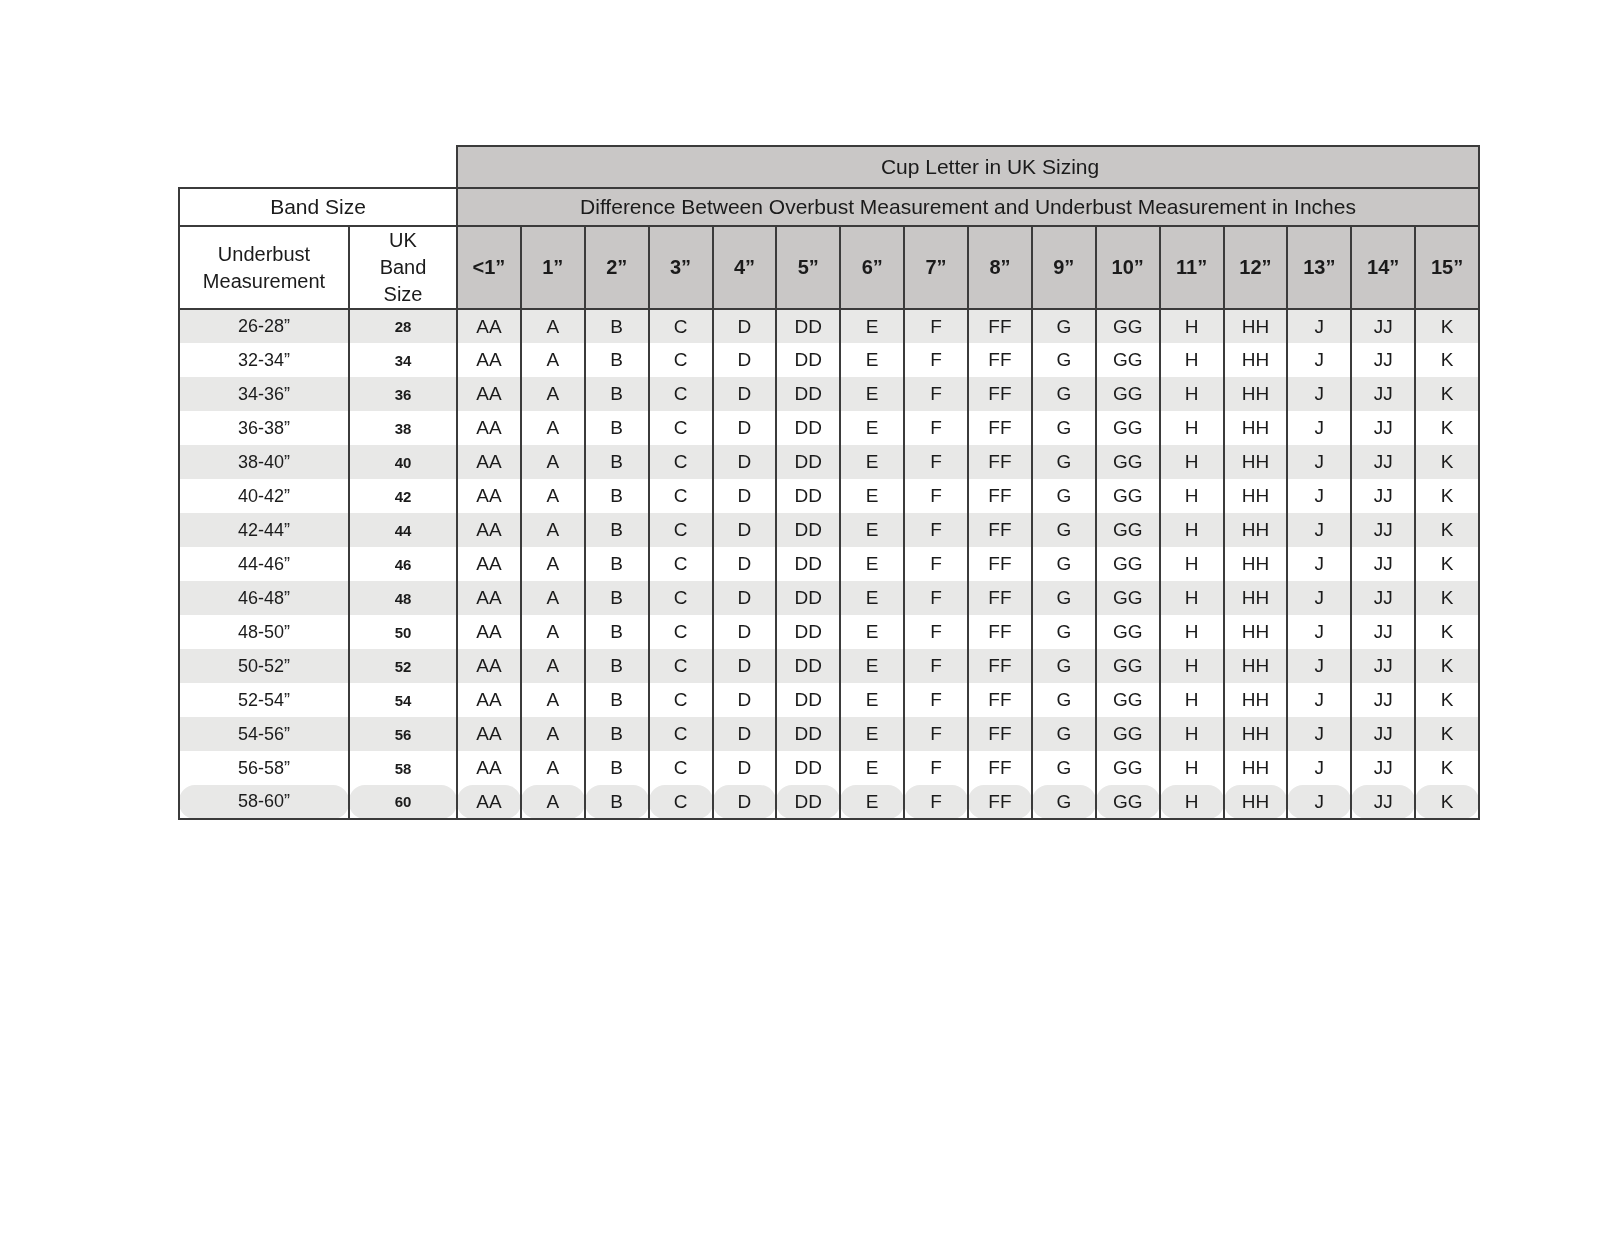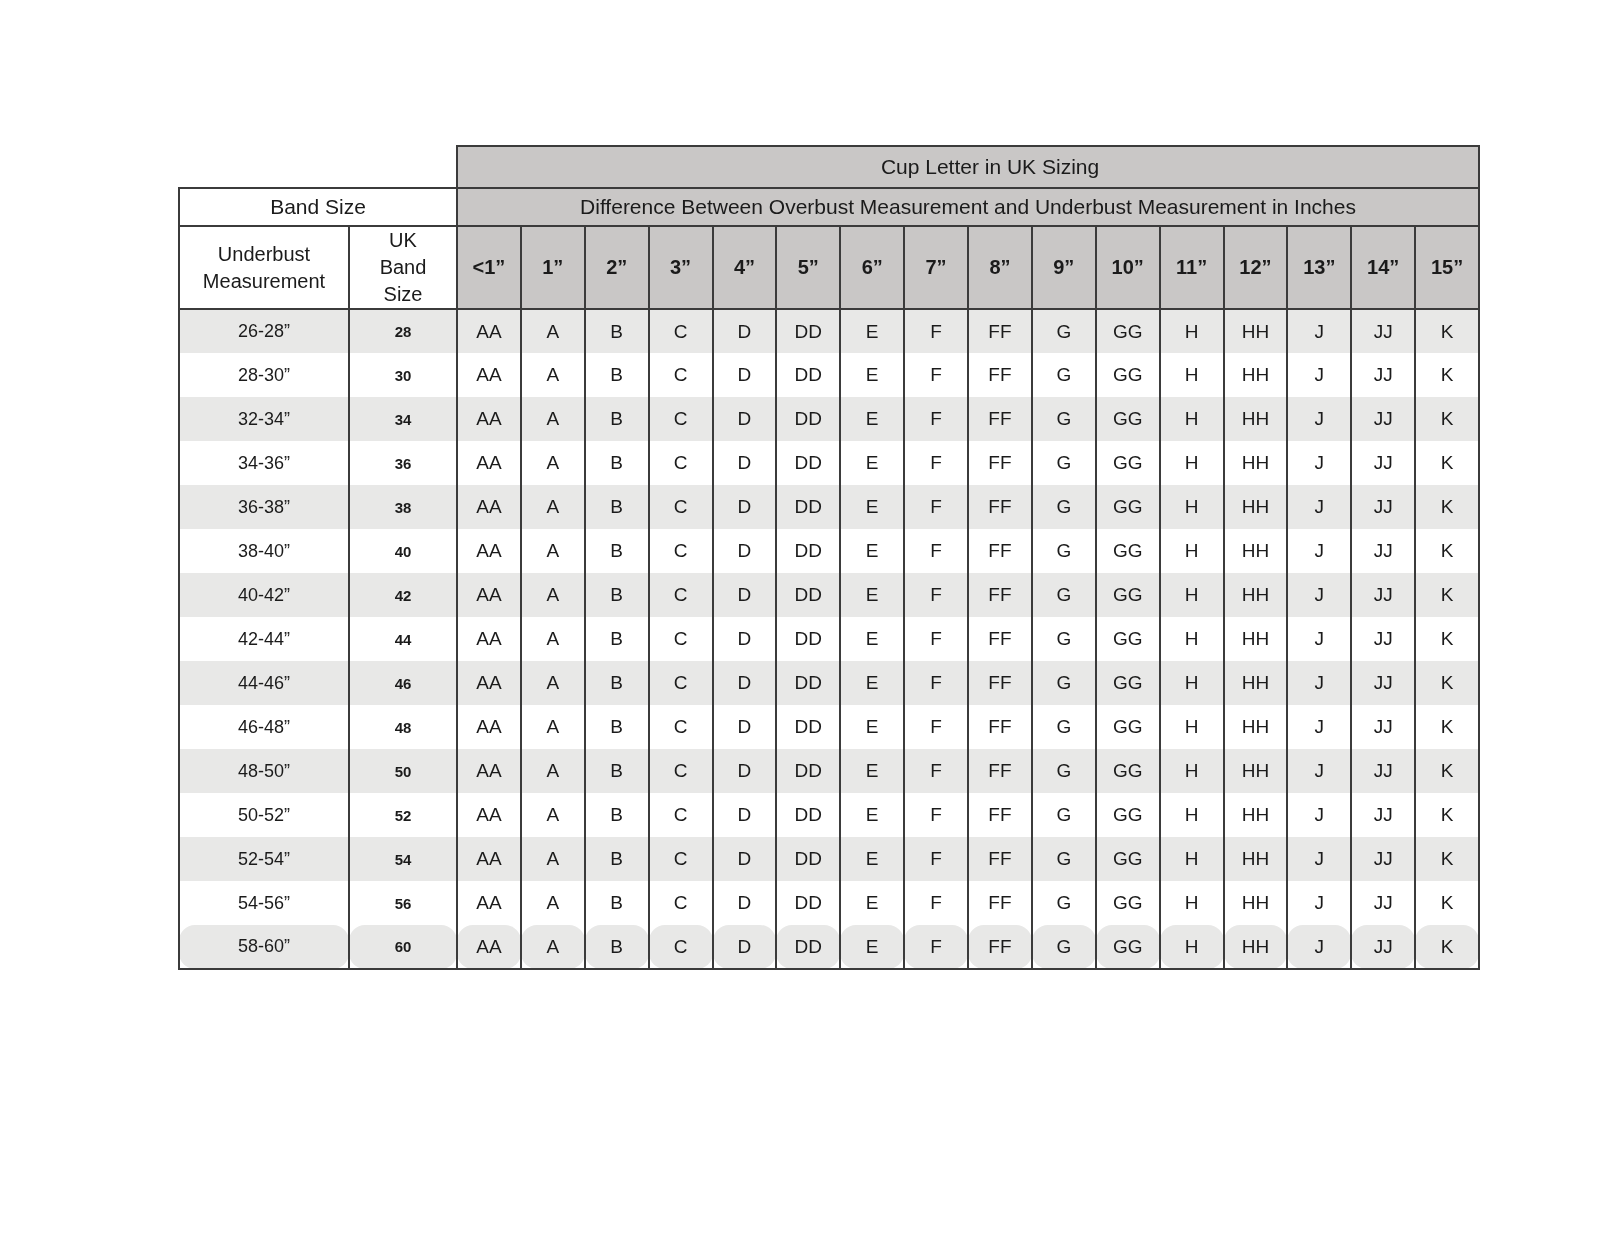--- a/index.html
+++ b/index.html
@@ -77,21 +77,21 @@
     line-height: 1.35;
     padding: 0 14px;
   }
   th.inch-header {
     background: var(--header-gray);
     border: 2px solid var(--border-color);
     font-size: 20px;
     font-weight: 700;
   }
 
-  tbody tr { height: 44px; }
+  tbody tr { height: 34px; }
   tbody tr:nth-child(odd) td { background: var(--stripe-gray); }
   tbody tr:nth-child(even) td { background: #ffffff; }
   tbody td {
     border-left: 2px solid var(--border-color);
     border-right: 2px solid var(--border-color);
     border-top: none;
     border-bottom: none;
   }
   tbody tr:last-child td { border-bottom: 2px solid var(--border-color); border-radius: 16px; }
   td.underbust { font-size: 18px; }
@@ -170,40 +170,20 @@
           <td class="cup">FF</td>
           <td class="cup">G</td>
           <td class="cup">GG</td>
           <td class="cup">H</td>
           <td class="cup">HH</td>
           <td class="cup">J</td>
           <td class="cup">JJ</td>
           <td class="cup">K</td>
         </tr>
         <tr>
-          <td class="underbust">28-30”</td>
-          <td class="band">30</td>
-          <td class="cup">AA</td>
-          <td class="cup">A</td>
-          <td class="cup">B</td>
-          <td class="cup">C</td>
-          <td class="cup">D</td>
-          <td class="cup">DD</td>
-          <td class="cup">E</td>
-          <td class="cup">F</td>
-          <td class="cup">FF</td>
-          <td class="cup">G</td>
-          <td class="cup">GG</td>
-          <td class="cup">H</td>
-          <td class="cup">HH</td>
-          <td class="cup">J</td>
-          <td class="cup">JJ</td>
-          <td class="cup">K</td>
-        </tr>
-        <tr>
           <td class="underbust">32-34”</td>
           <td class="band">34</td>
           <td class="cup">AA</td>
           <td class="cup">A</td>
           <td class="cup">B</td>
           <td class="cup">C</td>
           <td class="cup">D</td>
           <td class="cup">DD</td>
           <td class="cup">E</td>
           <td class="cup">F</td>
@@ -412,20 +392,40 @@
           <td class="cup">GG</td>
           <td class="cup">H</td>
           <td class="cup">HH</td>
           <td class="cup">J</td>
           <td class="cup">JJ</td>
           <td class="cup">K</td>
         </tr>
         <tr>
           <td class="underbust">54-56”</td>
           <td class="band">56</td>
+          <td class="cup">AA</td>
+          <td class="cup">A</td>
+          <td class="cup">B</td>
+          <td class="cup">C</td>
+          <td class="cup">D</td>
+          <td class="cup">DD</td>
+          <td class="cup">E</td>
+          <td class="cup">F</td>
+          <td class="cup">FF</td>
+          <td class="cup">G</td>
+          <td class="cup">GG</td>
+          <td class="cup">H</td>
+          <td class="cup">HH</td>
+          <td class="cup">J</td>
+          <td class="cup">JJ</td>
+          <td class="cup">K</td>
+        </tr>
+        <tr>
+          <td class="underbust">56-58”</td>
+          <td class="band">58</td>
           <td class="cup">AA</td>
           <td class="cup">A</td>
           <td class="cup">B</td>
           <td class="cup">C</td>
           <td class="cup">D</td>
           <td class="cup">DD</td>
           <td class="cup">E</td>
           <td class="cup">F</td>
           <td class="cup">FF</td>
           <td class="cup">G</td>

